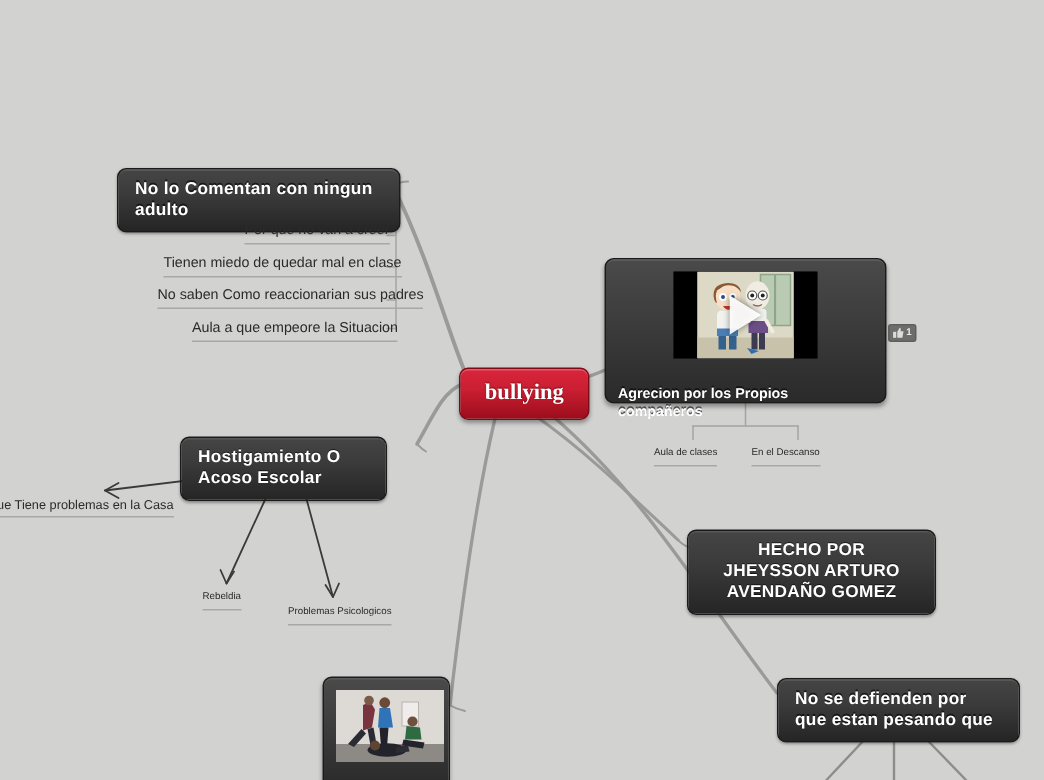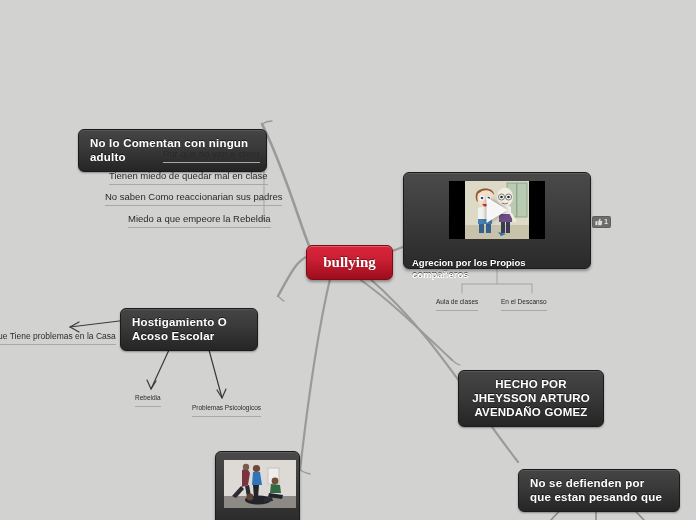--- a/index.html
+++ b/index.html
@@ -30,21 +30,20 @@
     position: absolute;
     box-sizing: border-box;
     border-radius: 6px;
     background: linear-gradient(180deg, #454545 0%, #3a3a3a 42%, #252525 100%);
     border: 1px solid #1b1b1b;
     box-shadow: 0 1px 2px rgba(0,0,0,0.35), inset 0 1px 0 rgba(255,255,255,0.10);
     color: #ffffff;
     font-weight: bold;
     letter-spacing: 0.2px;
     text-shadow: 0 -1px 0 rgba(0,0,0,0.6);
-    margin-top: 17px;
   }
   .node.t1 {
     font-size: 11.5px;
     padding: 6px 11px 7px 11px;
     line-height: 14px;
   }
 
   
   #central {
     position: absolute;
@@ -190,21 +189,21 @@
     </g>
   </svg>
 
   <div id="central">bullying</div>
 
   <div class="node t1" style="left:78px; top:112px; width:189px;">No lo Comentan con ningun adulto</div>
 
   <div class="leaf lg" style="left:109px; top:170px;">Tienen miedo de quedar mal en clase</div>
   <div class="leaf lg" style="left:163px; top:148px;">Por que no van a creer</div>
   <div class="leaf lg" style="left:105px; top:191px;">No saben Como reaccionarian sus padres</div>
-  <div class="leaf lg" style="left:128px; top:213px;">Miedo a que empeore la Rebeldia</div>
+  <div class="leaf lg" style="left:128px; top:213px;">Aula a que empeore la Situacion</div>
 
   <div class="node t1" style="left:120px; top:291px; width:138px;">Hostigamiento O Acoso Escolar</div>
 
   <div class="leaf md" style="left:-18px; top:330px;">es que Tiene problemas en la Casa</div>
   <div class="leaf sm" style="left:135px; top:392px;">Rebeldia</div>
   <div class="leaf sm" style="left:192px; top:402px;">Problemas Psicologicos</div>
 
   <div class="imgnode" style="left:403px; top:172px; width:188px; height:97px;">
     <div class="thumb" style="width:96px; height:58px; margin:0 auto;">
       <svg class="cartoon" viewBox="0 0 96 58" preserveAspectRatio="none">
@@ -255,21 +254,21 @@
     <svg class="thumbup" width="8" height="8" viewBox="0 0 10 10">
       <rect x="0.5" y="4" width="2.6" height="5" fill="#ddd"></rect>
       <path d="M4,9 L4,4 L6,0.6 C7.4,0.8 7,2.6 6.6,3.6 L9.2,3.6 L8.2,9 Z" fill="#ddd"></path>
     </svg>
     <span class="cnt">1</span>
   </div>
 
   <div class="leaf sm" style="left:436px; top:296px;">Aula de clases</div>
   <div class="leaf sm" style="left:501px; top:296px;">En el Descanso</div>
 
-  <div class="node t1 centered" style="left:458px; top:353px; width:146px;">
+  <div class="node t1 centered" style="left:458px; top:353px; width:166px;">
     <div>HECHO POR</div>
     <div>JHEYSSON ARTURO AVENDAÑO GOMEZ</div>
   </div>
 
   <div class="node t1" style="left:518px; top:452px; width:162px;">No  se defienden por que estan pesando que</div>
 
   <div class="imgnode" style="left:215px; top:451px; width:85px; height:75px;">
     <div class="thumb" style="width:72px; height:48px; margin:0 auto; background:#cfcfcf;">
       <svg viewBox="0 0 72 48" width="72" height="48" preserveAspectRatio="none">
         <rect x="0" y="0" width="72" height="48" fill="#ddd9d4"></rect>

